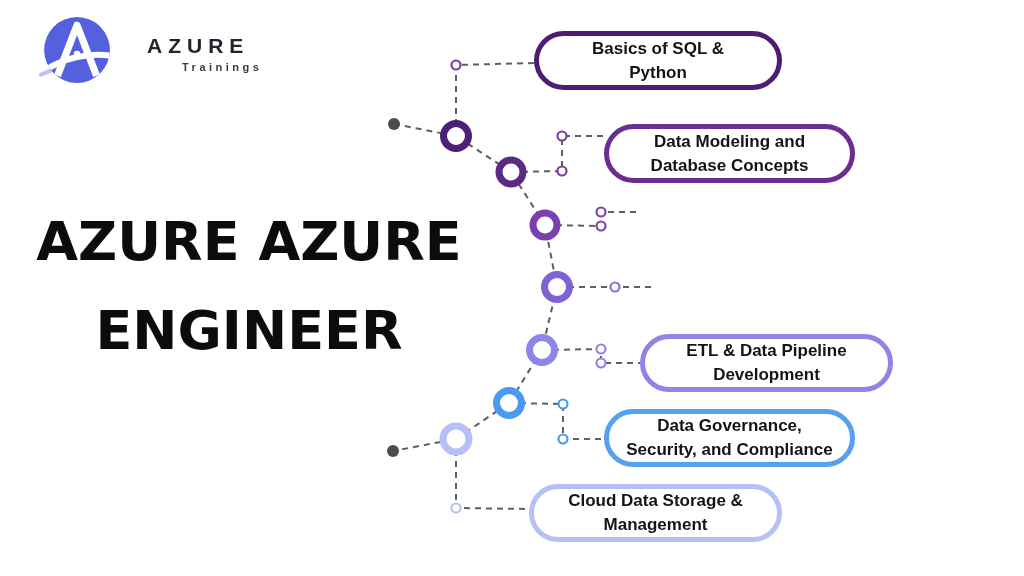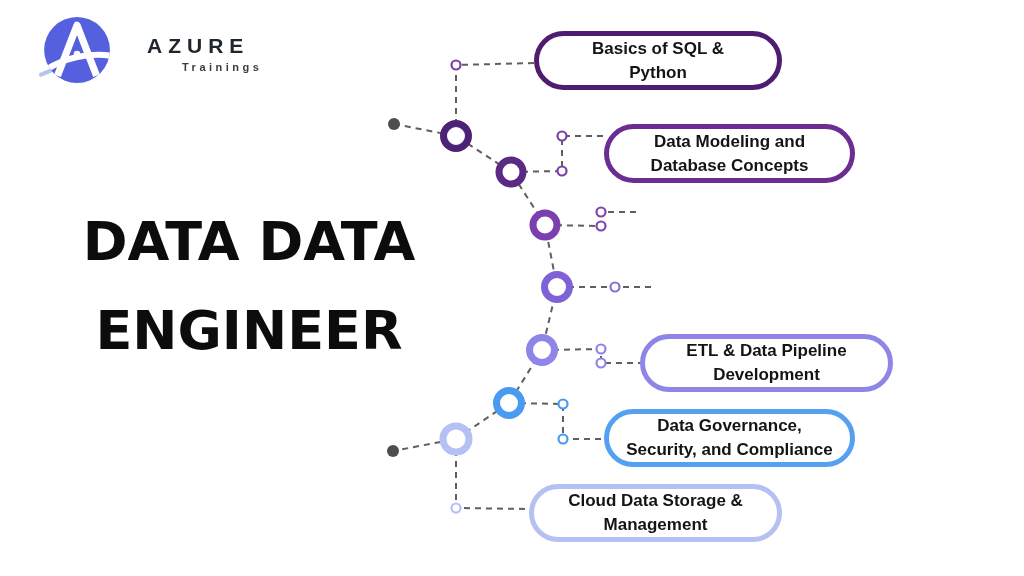--- a/index.html
+++ b/index.html
@@ -106,21 +106,21 @@
         <circle cx="36" cy="39" r="3.2" fill="#ffffff"></circle>
       </g>
     </svg>
     <div class="logo-text">
       <div class="logo-brand">AZURE</div>
       <div class="logo-tagline">Trainings</div>
     </div>
   </div>
 
   <div class="title">
-    <div>DATA DATA</div>
+    <div>AZURE AZURE</div>
     <div>ENGINEER</div>
   </div>
 
   <div class="pill p1" style="border-color: rgb(78, 29, 114);">Basics of SQL &amp;
 Python</div>
   <div class="pill p2" style="border-color: rgb(107, 45, 146);">Data Modeling and
 Database Concepts</div>
   <div class="pill p5" style="border-color: rgb(143, 133, 230);">ETL &amp; Data Pipeline
 Development</div>
   <div class="pill p7" style="border-color: rgb(181, 192, 244);">Cloud Data Storage &amp;

